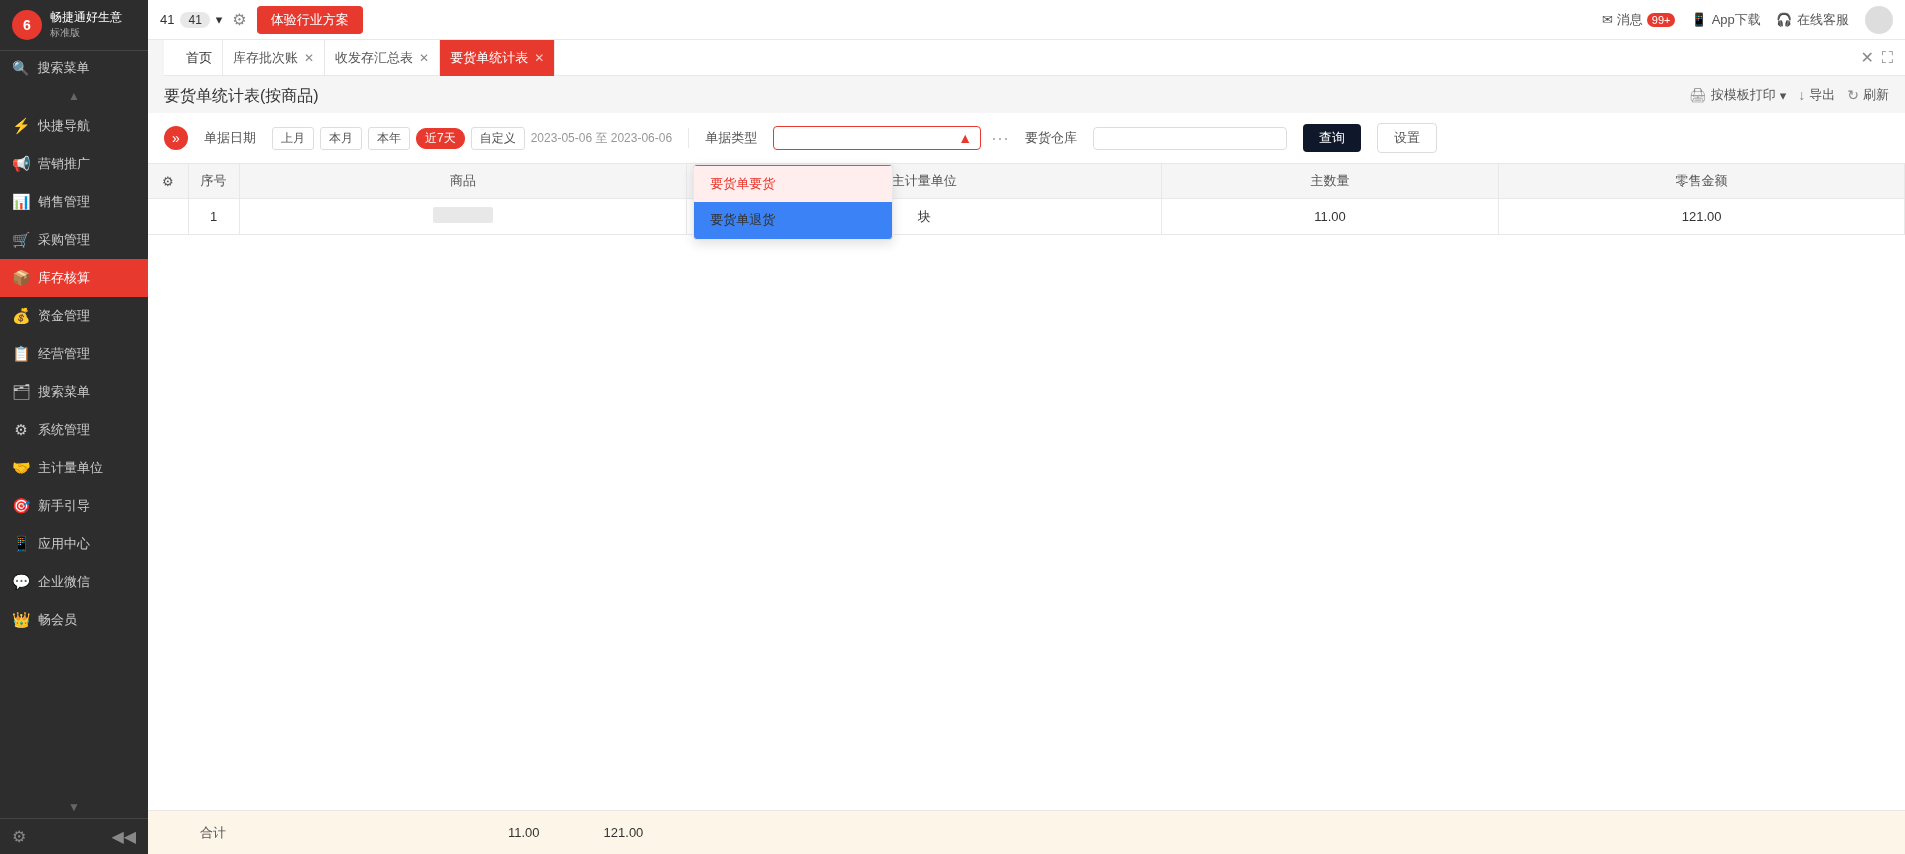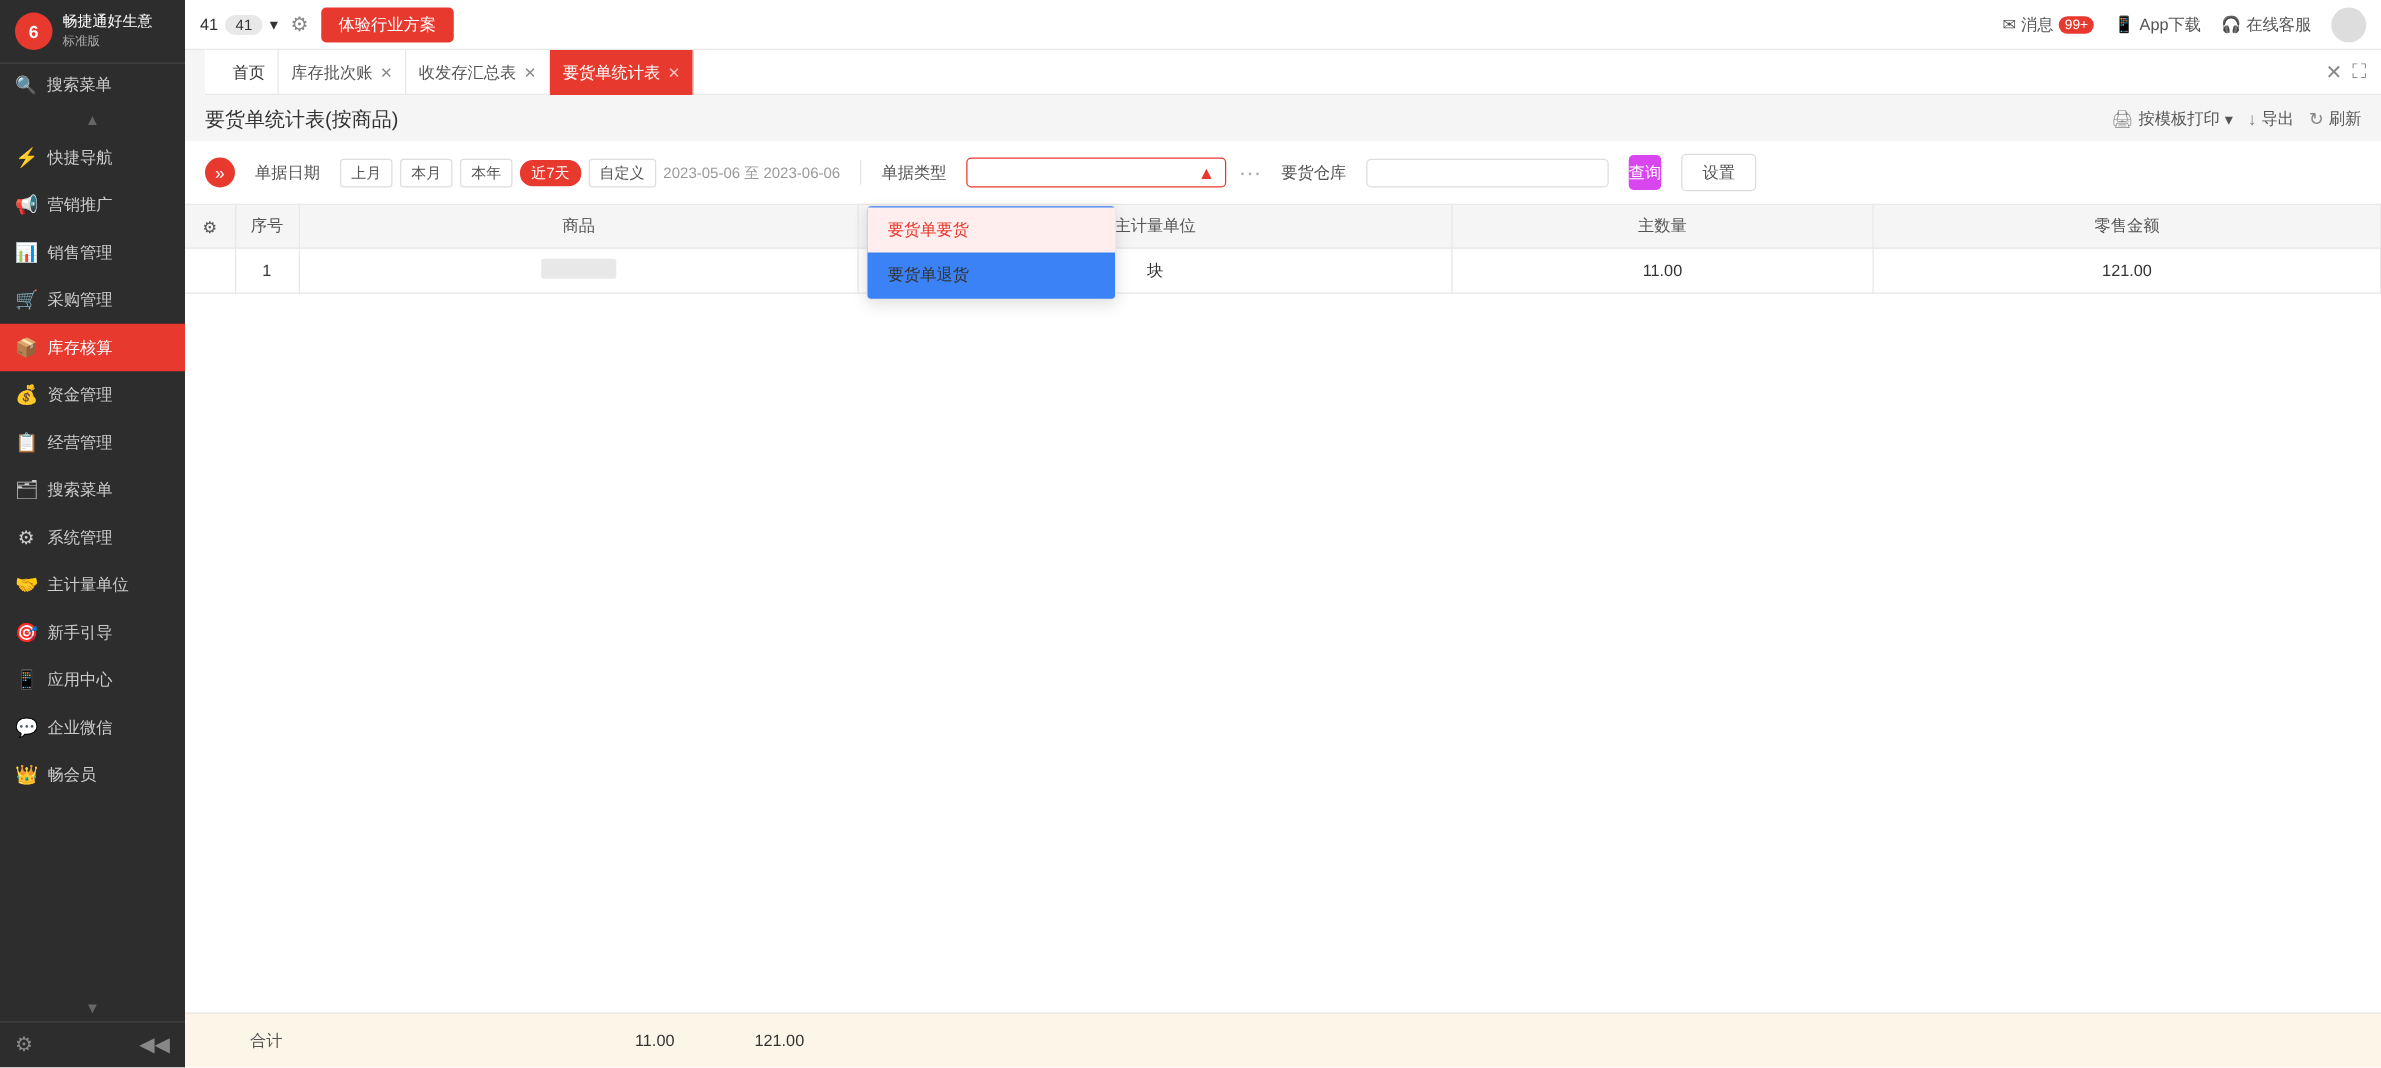--- a/index.html
+++ b/index.html
@@ -63,21 +63,21 @@
     .date-btn.hot { background: #e8392e; color: #fff; border-color: #e8392e; border-radius: 10px; padding: 1px 8px; }
     .date-range { color: #999; font-size: 12px; }
     .filter-separator { width: 1px; height: 20px; background: #e8e8e8; }
     .filter-field { display: flex; align-items: center; gap: 6px; position: relative; }
     .filter-input-wrapper { display: flex; align-items: center; border: 1px solid #e8392e; border-radius: 4px; padding: 3px 8px; min-width: 200px; background: #fff; }
     .filter-input { border: none; outline: none; font-size: 13px; flex: 1; color: #333; }
     .filter-up-icon { color: #e8392e; cursor: pointer; font-size: 14px; }
     .filter-dots { color: #aaa; font-size: 18px; cursor: pointer; margin-left: 4px; }
     .filter-warehouse-label { color: #555; font-size: 13px; }
     .filter-warehouse-input { border: 1px solid #ddd; border-radius: 4px; padding: 3px 8px; color: #555; font-size: 13px; min-width: 120px; }
-    .query-btn { background: #d946ef; color: #fff; border: none; padding: 5px 0; border-radius: 4px; cursor: pointer; font-size: 13px; }
+    .query-btn { background: #0f172a; color: #fff; border: none; padding: 5px 16px; border-radius: 4px; cursor: pointer; font-size: 13px; }
     .settings-btn { border: 1px solid #ddd; background: #fff; padding: 5px 16px; border-radius: 4px; cursor: pointer; font-size: 13px; color: #555; }
 
     
     .dropdown-menu { position: absolute; top: 100%; left: 0; background: #3b82f6; border: 1px solid #e8e8e8; border-radius: 4px; box-shadow: 0 4px 12px rgba(0,0,0,0.12); z-index: 100; min-width: 200px; padding: 1px 0; }
     .dropdown-item { padding: 9px 16px; cursor: pointer; font-size: 13px; color: #333; }
     .dropdown-item.selected { background: #ffeeed; color: #e8392e; }
 
     
     .table-container { flex: 1; overflow: auto; background: #fff; }
     .data-table { width: 100%; border-collapse: collapse; }

